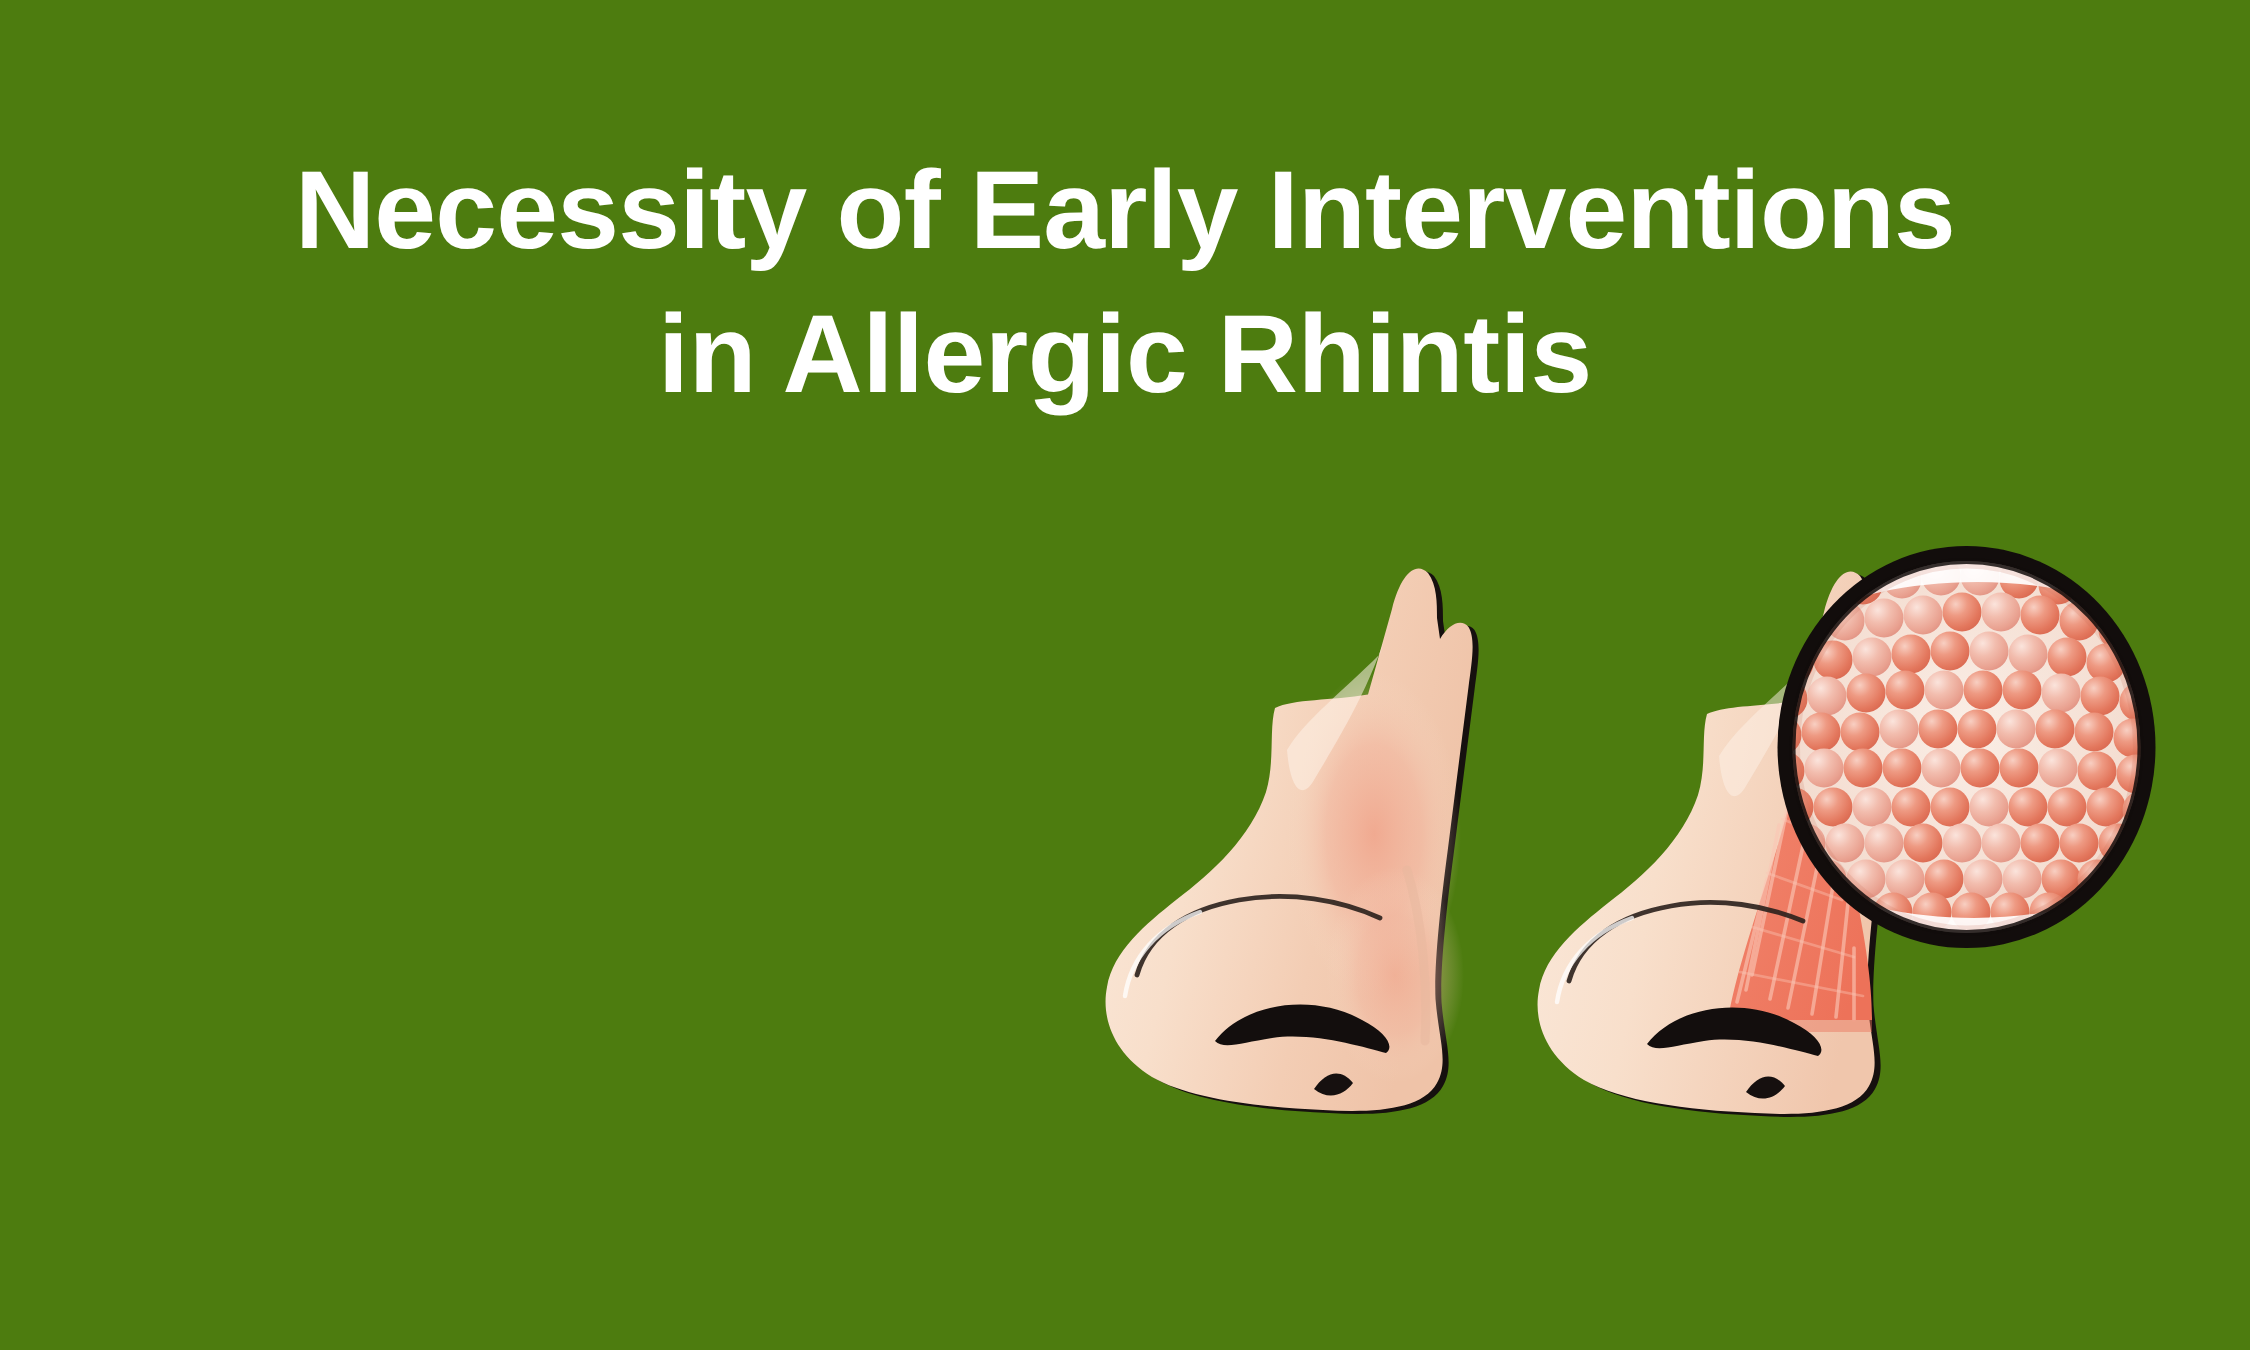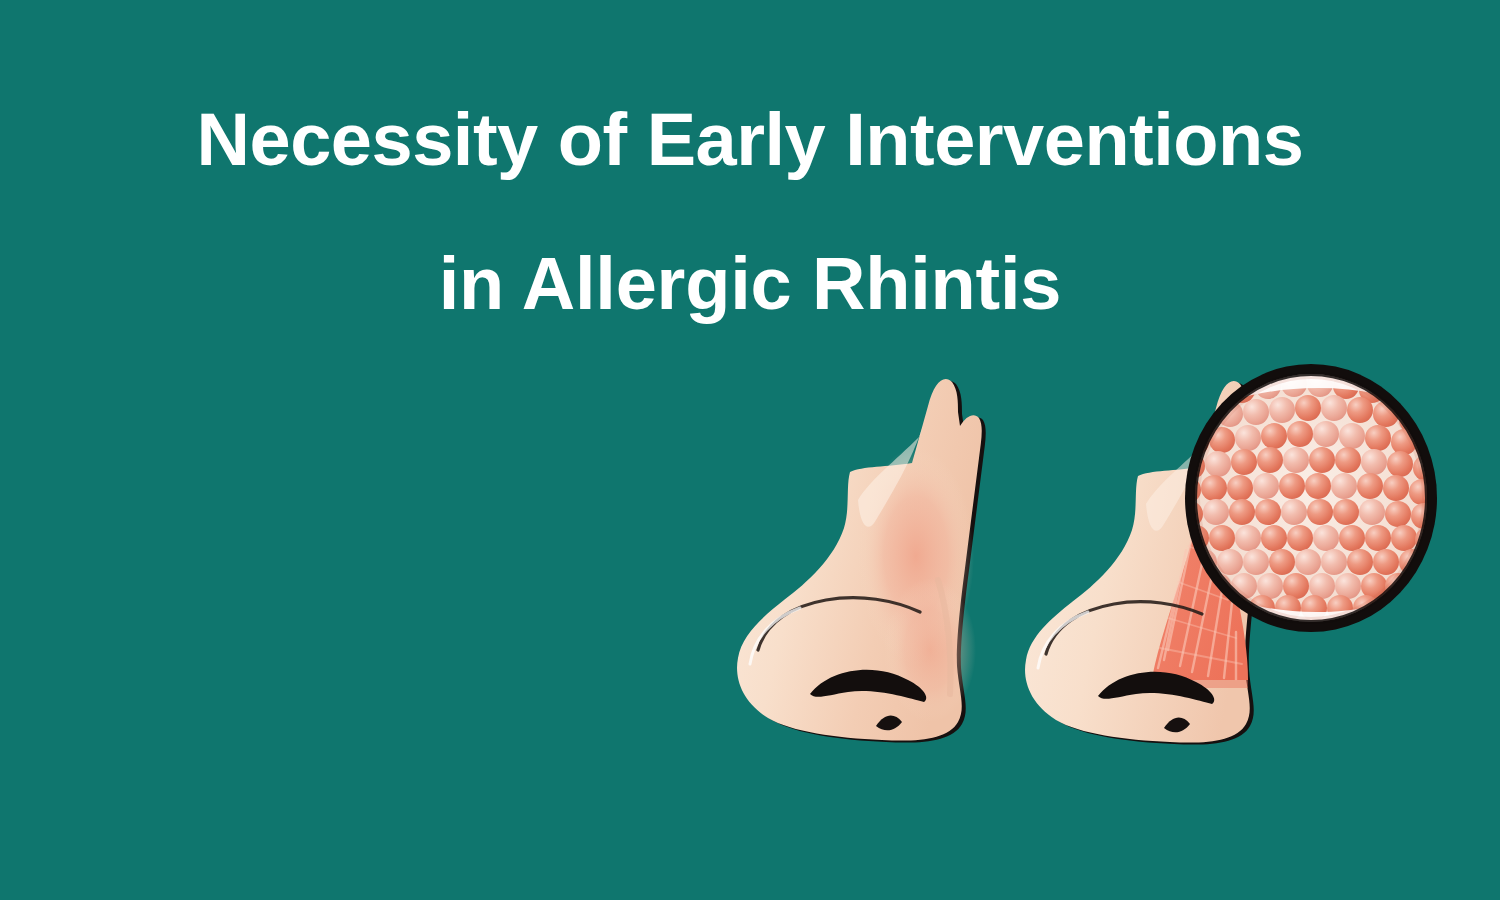--- a/index.html
+++ b/index.html
@@ -54,25 +54,25 @@
   }
   #illustration svg {
     display: block;
     width: 790px;
     height: 440px;
   }
 </style>
 </head>
 <body>
 
-<div id="banner" style="background: #0f766e;">
+<div id="banner" style="background: #4d7c0f;">
 
   <div id="title-block">
     <span class="title-line" id="title-line-1" style="color: rgb(255, 255, 255);">Necessity of Early Interventions</span>
-    <span class="title-line" id="title-line-2" style="color: rgb(255, 255, 255); margin-top: 48px;">in Allergic Rhintis</span>
+    <span class="title-line" id="title-line-2" style="color: rgb(255, 255, 255);">in Allergic Rhintis</span>
   </div>
 
   <div id="illustration">
     <svg viewBox="0 0 790 440" xmlns="http://www.w3.org/2000/svg">
       <defs>
 
         <linearGradient id="gSkinA" x1="0" y1="0" x2="1" y2="0.35">
           <stop offset="0%" stop-color="#FBEADC"></stop>
           <stop offset="38%" stop-color="#F8DFCB"></stop>
           <stop offset="72%" stop-color="#F3CDB4"></stop>

